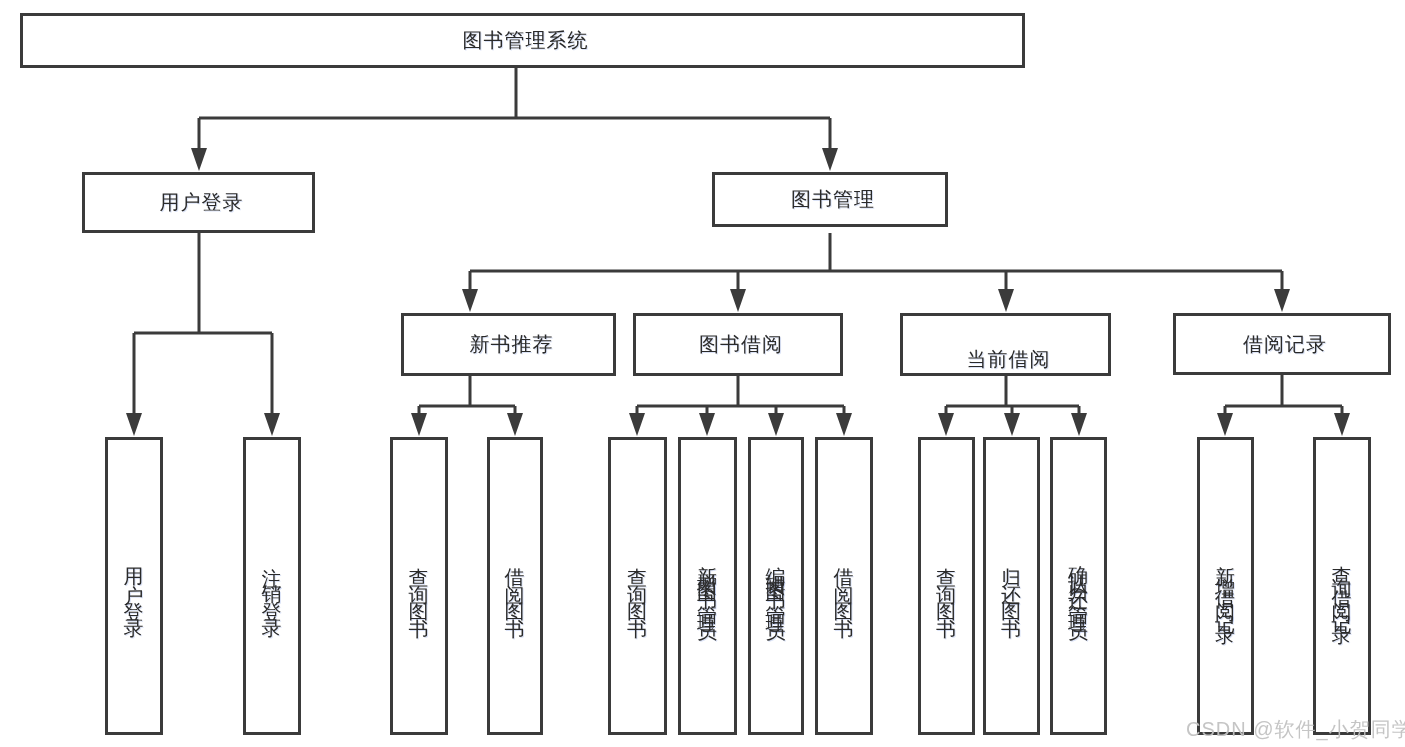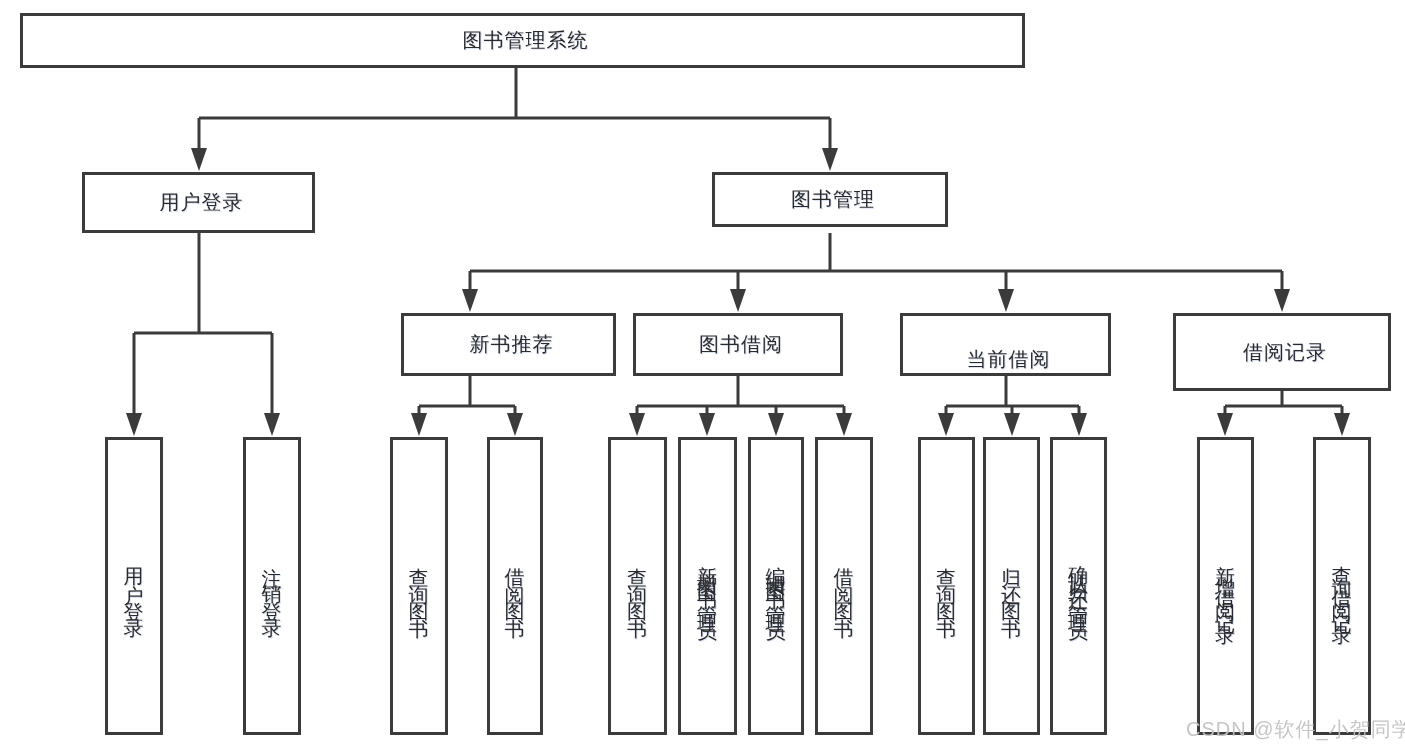--- a/index.html
+++ b/index.html
@@ -92,21 +92,21 @@
 
   <div class="box hbox" style="left:363px;top:313px;width:215px;height:63px;margin-left:38px;">
     <span>新书推荐</span>
   </div>
   <div class="box hbox" style="left:633px;top:313px;width:210px;height:63px;text-align:center;">
     <span>图书借阅</span>
   </div>
   <div class="box hbox" style="left:900px;top:313px;width:211px;height:63px;align-items:flex-end;">
     <span>当前借阅</span>
   </div>
-  <div class="box hbox" style="left:1173px;top:313px;width:218px;height:78px;">
+  <div class="box hbox" style="left:1173px;top:313px;width:218px;height:62px;">
     <span>借阅记录</span>
   </div>
 
   <div class="box vbox" style="left:105px;top:437px;width:58px;height:298px;">
     <span class="vtext sp4">用户登录</span>
   </div>
   <div class="box vbox" style="left:243px;top:437px;width:58px;height:298px;">
     <span class="vtext sp4">注销登录</span>
   </div>
 

